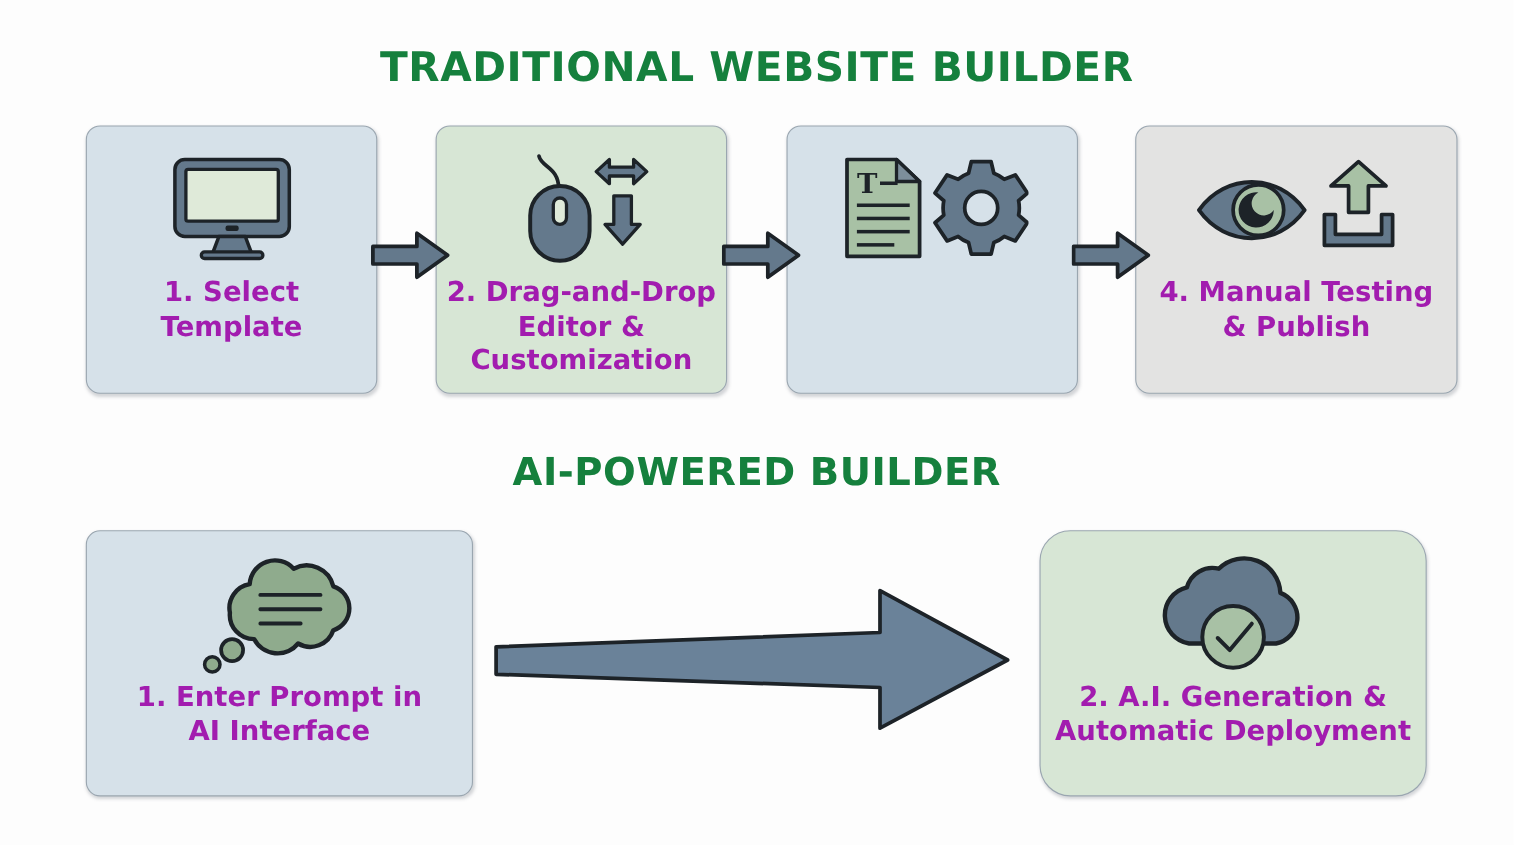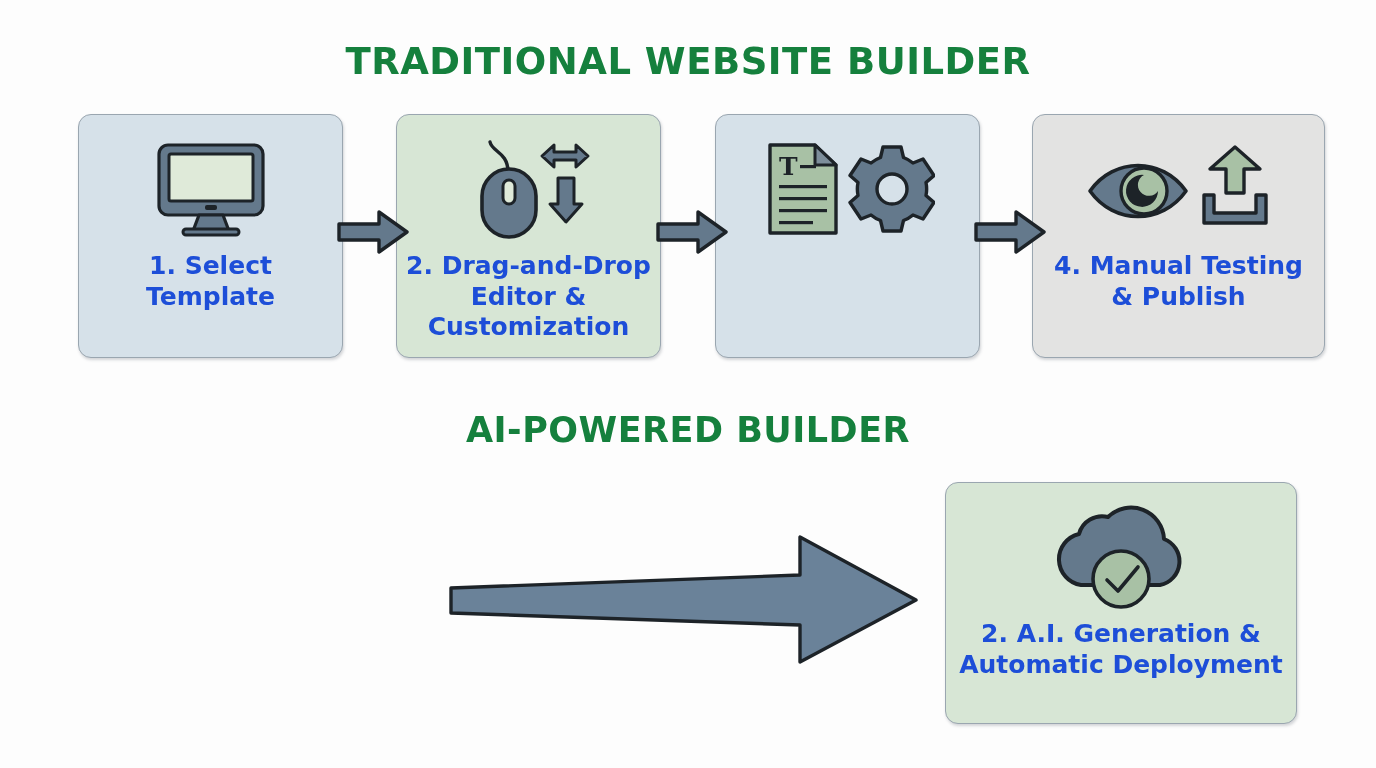--- a/index.html
+++ b/index.html
@@ -60,35 +60,35 @@
     display: flex;
     align-items: center;
     justify-content: center;
   }
   .card-label {
     margin-top: 6px;
     padding: 0 8px;
     text-align: center;
     font-size: 25px;
     font-weight: bold;
-    color: #1d4ed8;
+    color: #a21caf;
     line-height: 1.22;
     font-family: "DejaVu Sans", "Liberation Sans", sans-serif;
     white-space: pre-line;
   }
 
   
   #card-1 { left: 78px;   top: 114px; width: 265px; height: 244px; }
   #card-2 { left: 396px;  top: 114px; width: 265px; height: 244px; }
   #card-3 { left: 715px;  top: 114px; width: 265px; height: 244px; }
   #card-4 { left: 1032px; top: 114px; width: 293px; height: 244px; }
 
   
   #card-5 { left: 78px;   top: 482px; width: 352px; height: 242px; }
-  #card-6 { left: 945px;  top: 482px; width: 352px; height: 242px; }
+  #card-6 { left: 945px;  top: 482px; width: 352px; height: 242px; border-radius: 28px; }
 
   .connector {
     position: absolute;
     width: 72px;
     height: 46px;
   }
   #arrow-1 { left: 337px; top: 209px; }
   #arrow-2 { left: 656px; top: 209px; }
   #arrow-3 { left: 974px; top: 209px; }
 
@@ -193,20 +193,36 @@
     </svg>
   </div>
   <div class="connector" id="arrow-3">
     <svg width="72" height="46" viewBox="0 0 72 46">
       <path d="M2 15 L42 15 L42 3 L70 23 L42 43 L42 31 L2 31 Z" fill="#64798c" stroke="#1d2328" stroke-width="3.4" stroke-linejoin="round"></path>
     </svg>
   </div>
 
   <div class="section-title" id="title-ai">AI-POWERED BUILDER</div>
 
+  <div class="card blue" id="card-5">
+    <div class="card-icon">
+      <svg width="150" height="112" viewBox="0 0 150 112">
+        <path d="M48 30 A23 23 0 0 1 88 16 A25 25 0 0 1 124 32
+                 A21 21 0 0 1 124 72 A22 22 0 0 1 92 84
+                 A24 24 0 0 1 52 80 A22 22 0 0 1 30 56 A22 22 0 0 1 48 30 Z" fill="#8fab8d" stroke="#1d2328" stroke-width="4" stroke-linejoin="round"></path>
+        <rect x="56" y="38" width="58" height="3.6" rx="1.5" fill="#1d2328"></rect>
+        <rect x="56" y="51" width="58" height="3.6" rx="1.5" fill="#1d2328"></rect>
+        <rect x="56" y="64" width="40" height="3.6" rx="1.5" fill="#1d2328"></rect>
+        <circle cx="32" cy="90" r="10" fill="#8fab8d" stroke="#1d2328" stroke-width="3.4"></circle>
+        <circle cx="14" cy="103" r="7" fill="#8fab8d" stroke="#1d2328" stroke-width="3.2"></circle>
+      </svg>
+    </div>
+    <div class="card-label">1. Enter Prompt in
+AI Interface</div>
+  </div>
 
   <div class="card green" id="card-6">
     <div class="card-icon">
       <svg width="150" height="112" viewBox="0 0 150 112">
         <path d="M35 84 A26 26 0 0 1 33 33 A24 24 0 0 1 62 16
                  A33 33 0 0 1 118 38 A24 24 0 0 1 114 84 Z" fill="#64798c" stroke="#1d2328" stroke-width="4" stroke-linejoin="round"></path>
         <circle cx="75" cy="78" r="28" fill="#a8c1a5" stroke="#1d2328" stroke-width="3.6"></circle>
         <path d="M61 79 L72 90 L92 66" fill="none" stroke="#1d2328" stroke-width="3.6" stroke-linecap="round" stroke-linejoin="round"></path>
       </svg>
     </div>

